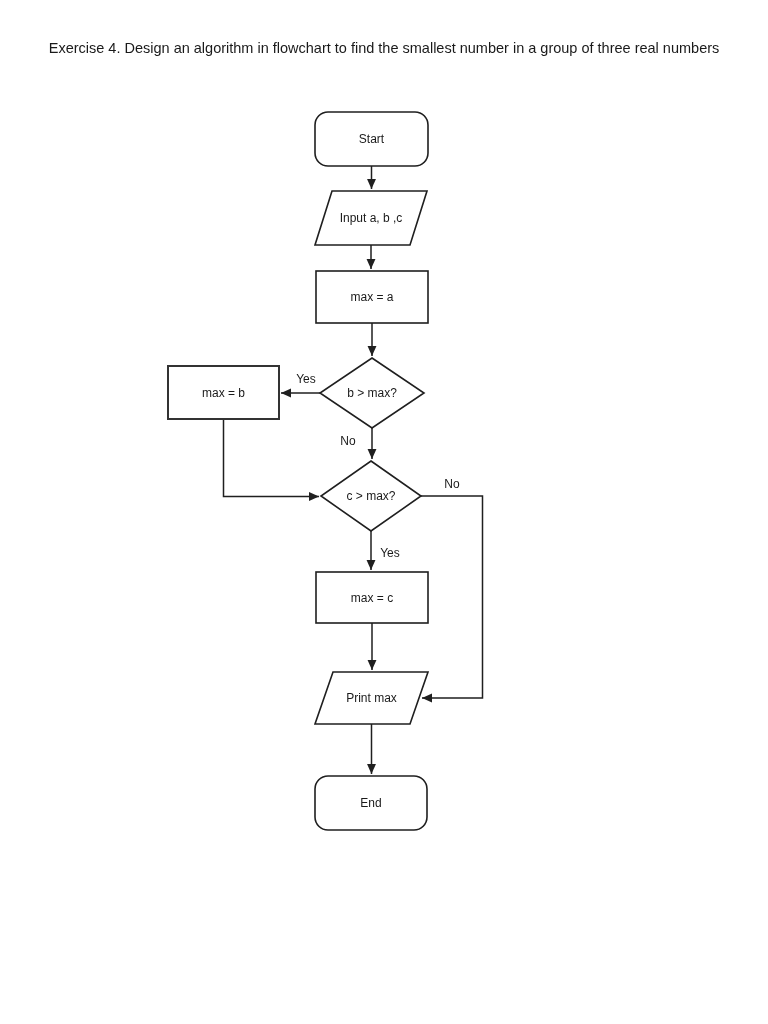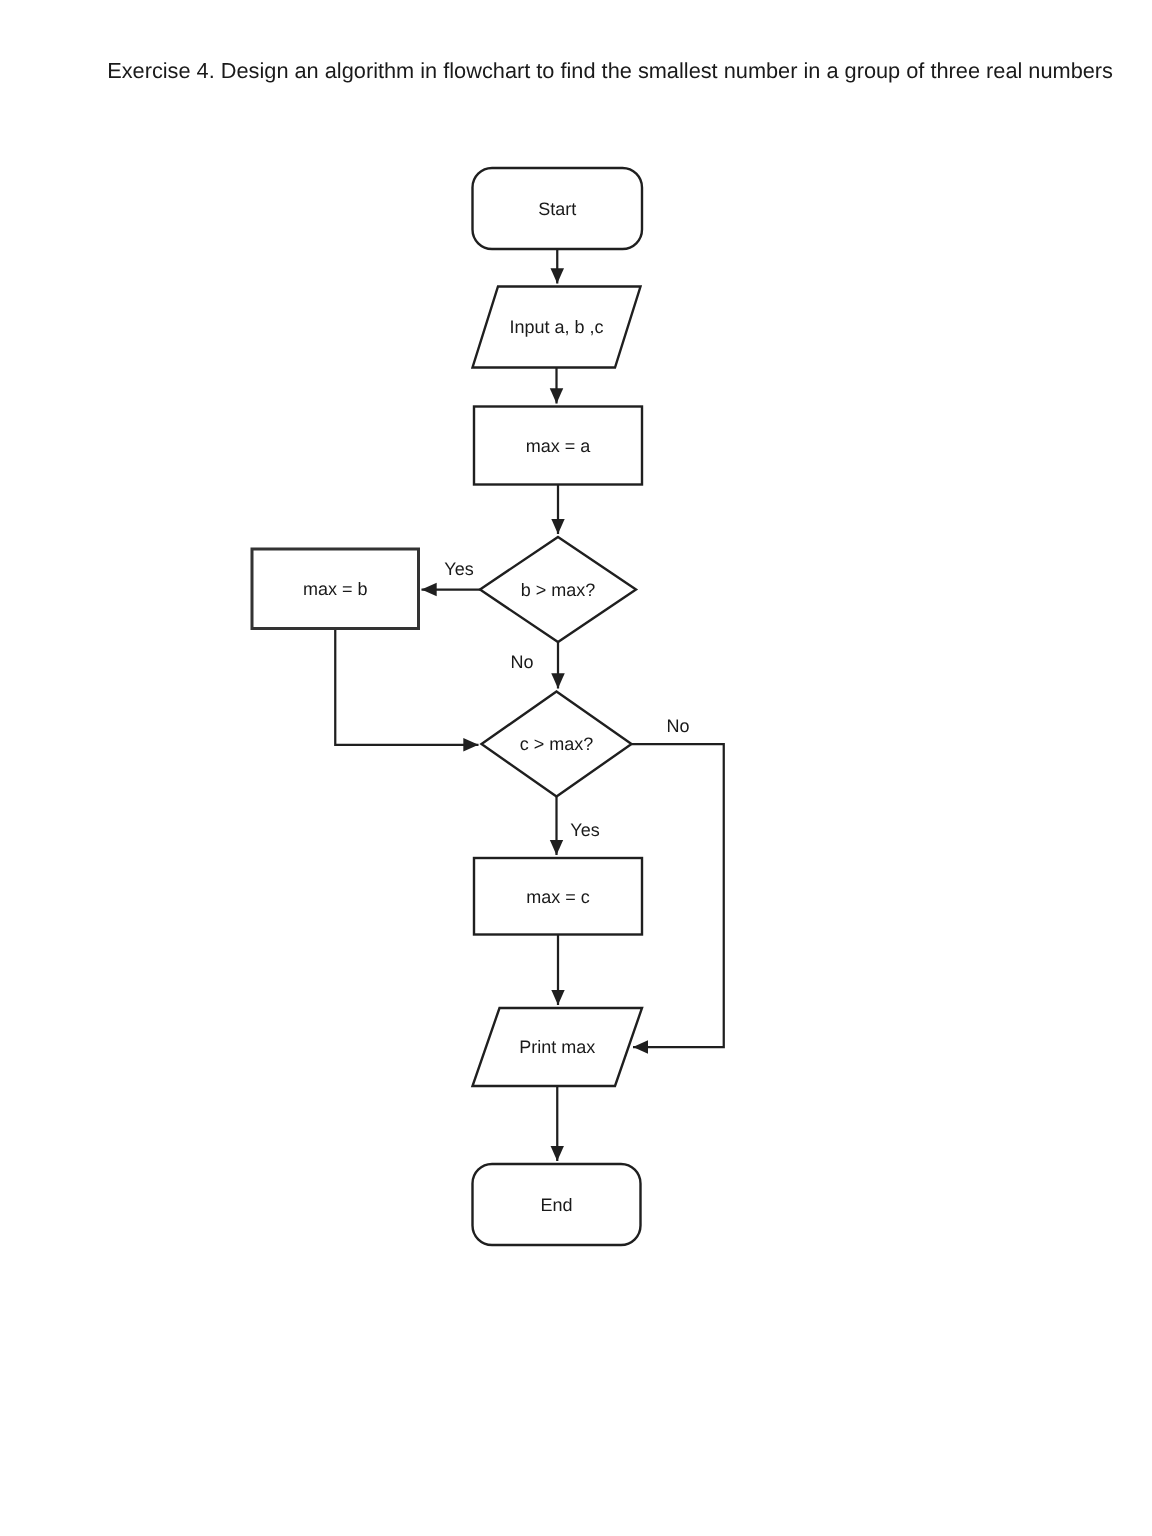--- a/index.html
+++ b/index.html
@@ -14,21 +14,21 @@
     background: #ffffff;
     font-family: "Liberation Sans", sans-serif;
     overflow: hidden;
   }
   .doc-title {
     position: absolute;
     top: 38px;
     left: 50%;
     transform: translateX(-50%);
     width: 716px;
-    text-align: right;
+    text-align: center;
     font-size: 14.5px;
     line-height: 21px;
     color: #1a1a1a;
   }
   .flow-svg {
     position: absolute;
     top: 0;
     left: 0;
   }
   .shape {

